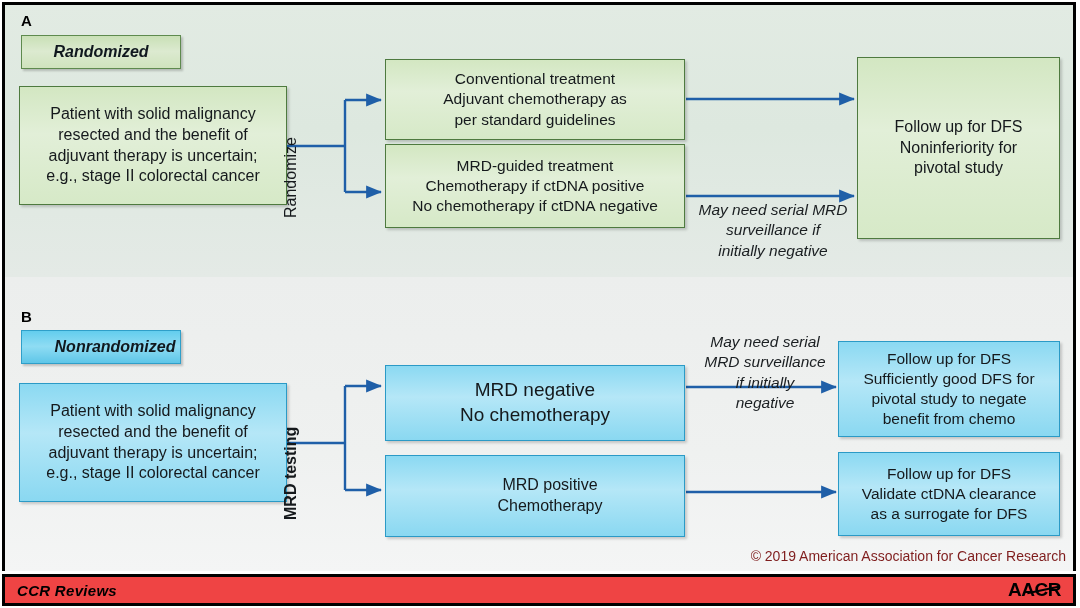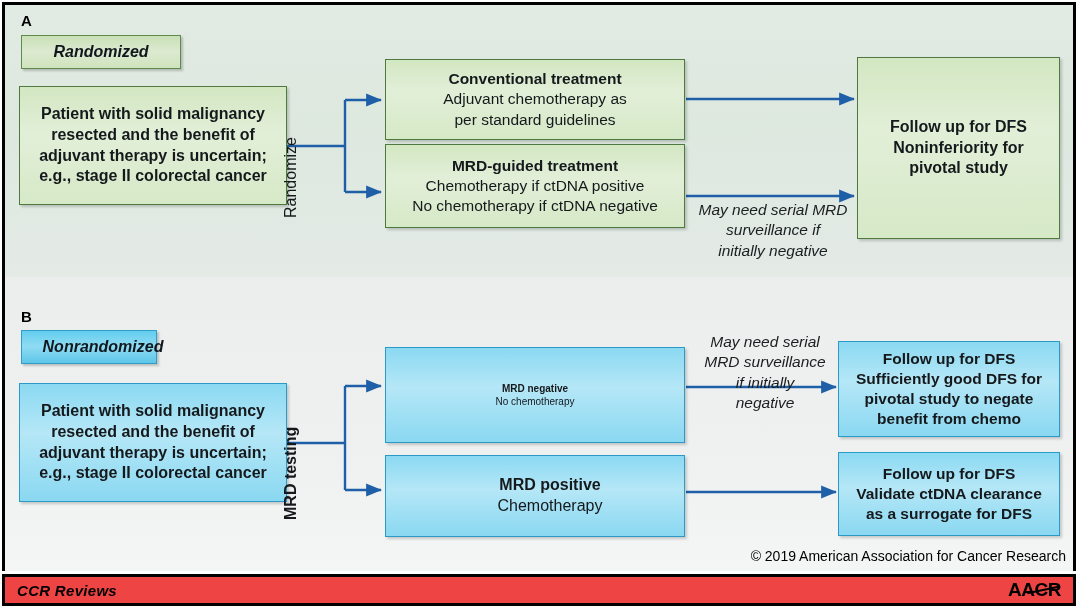--- a/index.html
+++ b/index.html
@@ -136,21 +136,21 @@
   }
   .fbox.blue {
     background: linear-gradient(180deg, #8bd9f2 0%, #b5e7f7 42%, #8ad8f1 100%);
     border: 1px solid #2b9ac6;
   }
   .fbox .ln {
     display: block;
     line-height: 1.30;
     white-space: nowrap;
   }
-  .fbox .ln.bold   { font-weight: bold; }
+  .fbox .ln.bold   { font-weight: normal; }
   .fbox .ln.normal { font-weight: normal; }
 
   
   .rot-label {
     position: absolute;
     transform-origin: left bottom;
     transform: rotate(-90deg);
     white-space: nowrap;
     font-size: 16px;
     color: #15191c;
@@ -166,21 +166,21 @@
     text-align: center;
     color: #1a1e21;
   }
 
   
   .copyright {
     position: absolute;
     right: 14px;
     top: 548px;
     font-size: 14px;
-    color: #000000;
+    color: #7f1d1d;
   }
 
   
   .wires {
     position: absolute;
     left: 0; top: 0;
     width: 1080px;
     height: 608px;
     pointer-events: none;
   }
@@ -261,34 +261,34 @@
   </div>
 
   <div class="fbox green" style="left:857px; top:57px; width:203px; height:182px; font-size:16px;">
     <span class="ln bold">Follow up for DFS</span>
     <span class="ln bold">Noninferiority for</span>
     <span class="ln bold">pivotal study</span>
   </div>
 
   <div class="panel-letter" style="left:21px; top:308px;">B</div>
 
-  <div class="chip blue" style="left:21px; top:330px; width:136px; height:34px;padding-left:28px;">
+  <div class="chip blue" style="left:21px; top:330px; width:160px; height:34px;padding-left:28px;">
     <span>Nonrandomized</span>
   </div>
 
   <div class="fbox blue" style="left:19px; top:383px; width:268px; height:119px; font-size:16px;">
     <span class="ln bold">Patient with solid malignancy</span>
     <span class="ln bold">resected and the benefit of</span>
     <span class="ln bold">adjuvant therapy is uncertain;</span>
     <span class="ln bold">e.g., stage II colorectal cancer</span>
   </div>
 
   <div class="rot-label bold" style="left:300px; top:502px;">MRD testing</div>
 
-  <div class="fbox blue" style="left:385px; top:347px; width:300px; height:96px; font-size:10px;">
+  <div class="fbox blue" style="left:385px; top:365px; width:300px; height:76px; font-size:19px;">
     <span class="ln bold">MRD negative</span>
     <span class="ln normal">No chemotherapy</span>
   </div>
 
   <div class="fbox blue" style="left:385px; top:455px; width:300px; height:82px; font-size:16px;padding-left:30px;">
     <span class="ln bold">MRD positive</span>
     <span class="ln normal">Chemotherapy</span>
   </div>
 
   <div class="annot" style="left:690px; top:292px; width:150px;margin-top:40px;">

